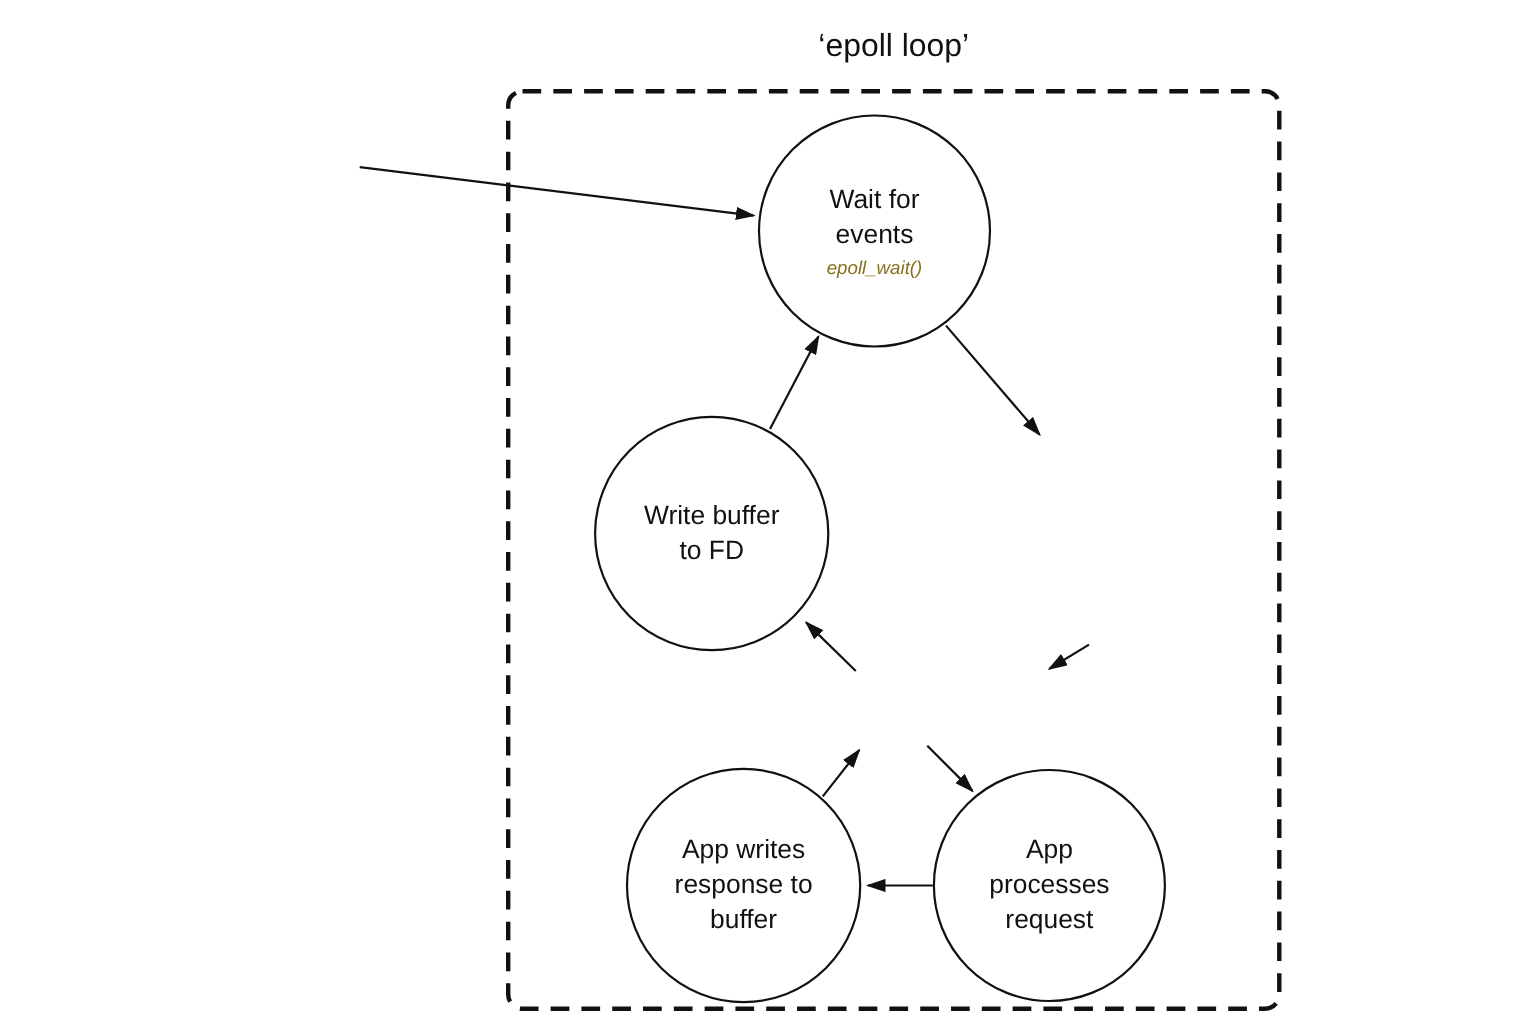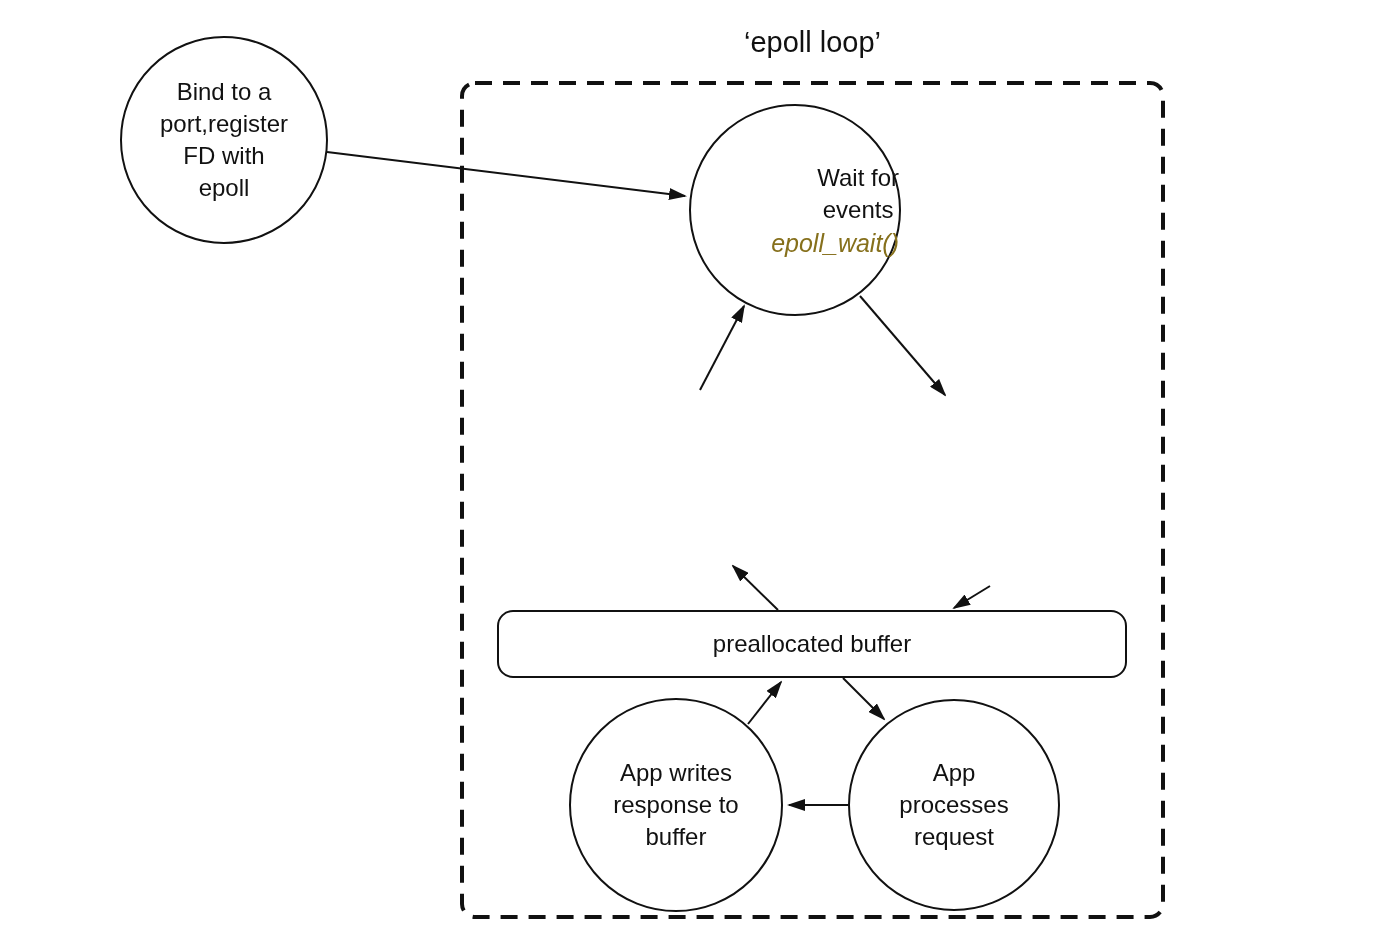--- a/index.html
+++ b/index.html
@@ -30,21 +30,21 @@
     background:var(--bg);
     display:flex;flex-direction:column;
     align-items:center;justify-content:center;
     text-align:center;
   }
   .node-label{
     white-space:pre-line;
     font-size:24px;line-height:1.33;color:var(--text);
   }
   .node-code{
-    font-size:25px;font-style:italic;color:var(--code);
+    font-size:17px;font-style:italic;color:var(--code);
     margin-top:4px;
   }
   .buffer-box{
     position:absolute;left:497px;top:610px;width:630px;height:68px;
     box-sizing:border-box;
     border:2.5px solid var(--stroke);
     border-radius:16px;
     background:var(--bg);
     display:flex;align-items:center;justify-content:center;
   }
@@ -60,38 +60,33 @@
   }
   .arrowhead{fill:var(--stroke);}
 </style>
 </head>
 <body>
 
 <div class="canvas">
 
   <div class="diagram-title">‘epoll loop’</div>
 
-  <div class="node-circle" style="left:120px;top:36px;width:208px;height:208px;">
-    <div class="node-label">Bind to a
-port,register
-FD with
-epoll</div>
-  </div>
 
-  <div class="node-circle" style="left:689px;top:104px;width:212px;height:212px;align-items:flex-end;">
+  <div class="node-circle" style="left:689px;top:104px;width:212px;height:212px;">
     <div class="node-label">Wait for
 events</div>
     <div class="node-code">epoll_wait()</div>
   </div>
 
+  <div class="node-circle" style="left:540px;top:378px;width:214px;height:214px;">
+    <div class="node-label">Write buffer
+to FD</div>
+  </div>
 
 
-  <div class="buffer-box">
-    <div class="buffer-label">preallocated buffer</div>
-  </div>
 
   <div class="node-circle" style="left:848px;top:699px;width:212px;height:212px;">
     <div class="node-label">App
 processes
 request</div>
   </div>
 
   <div class="node-circle" style="left:569px;top:698px;width:214px;height:214px;">
     <div class="node-label">App writes
 response to

